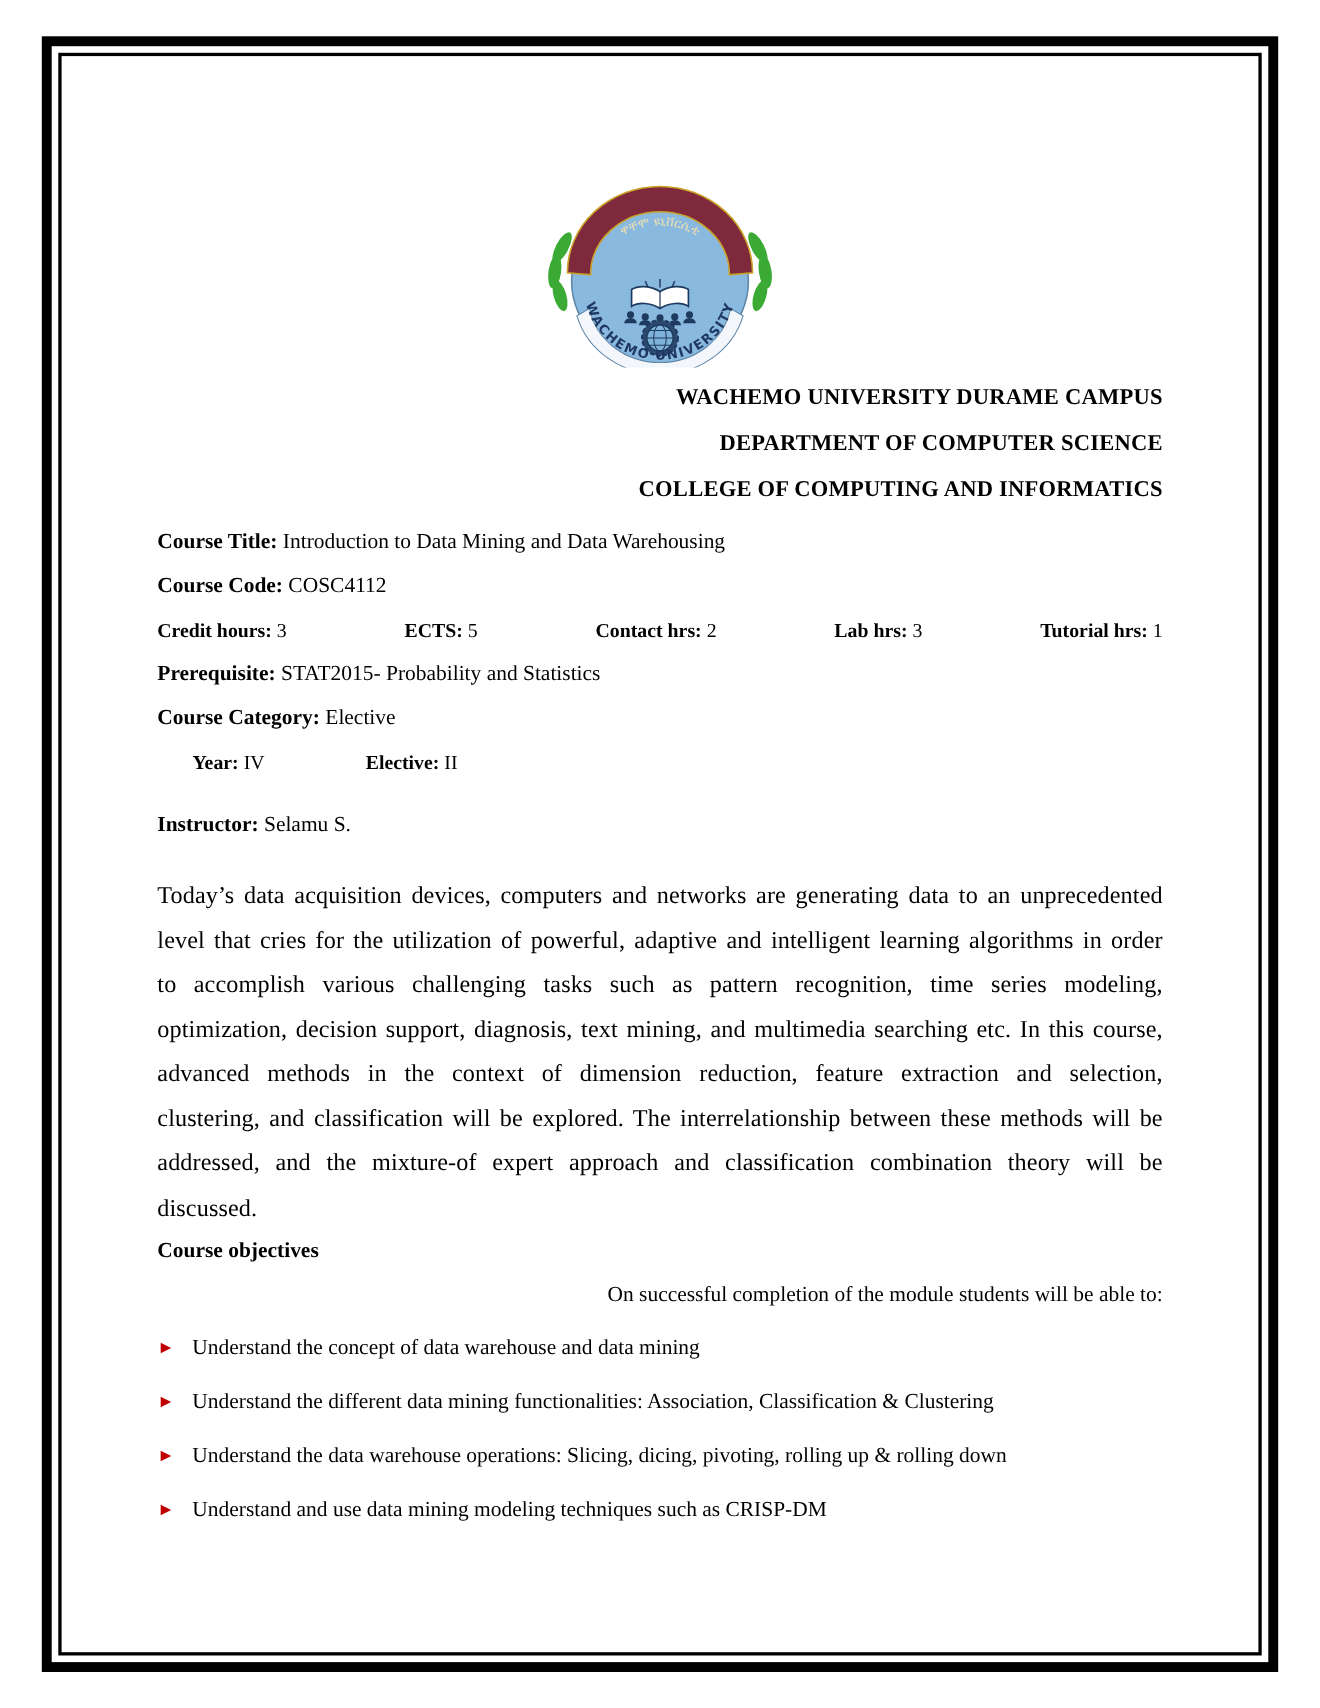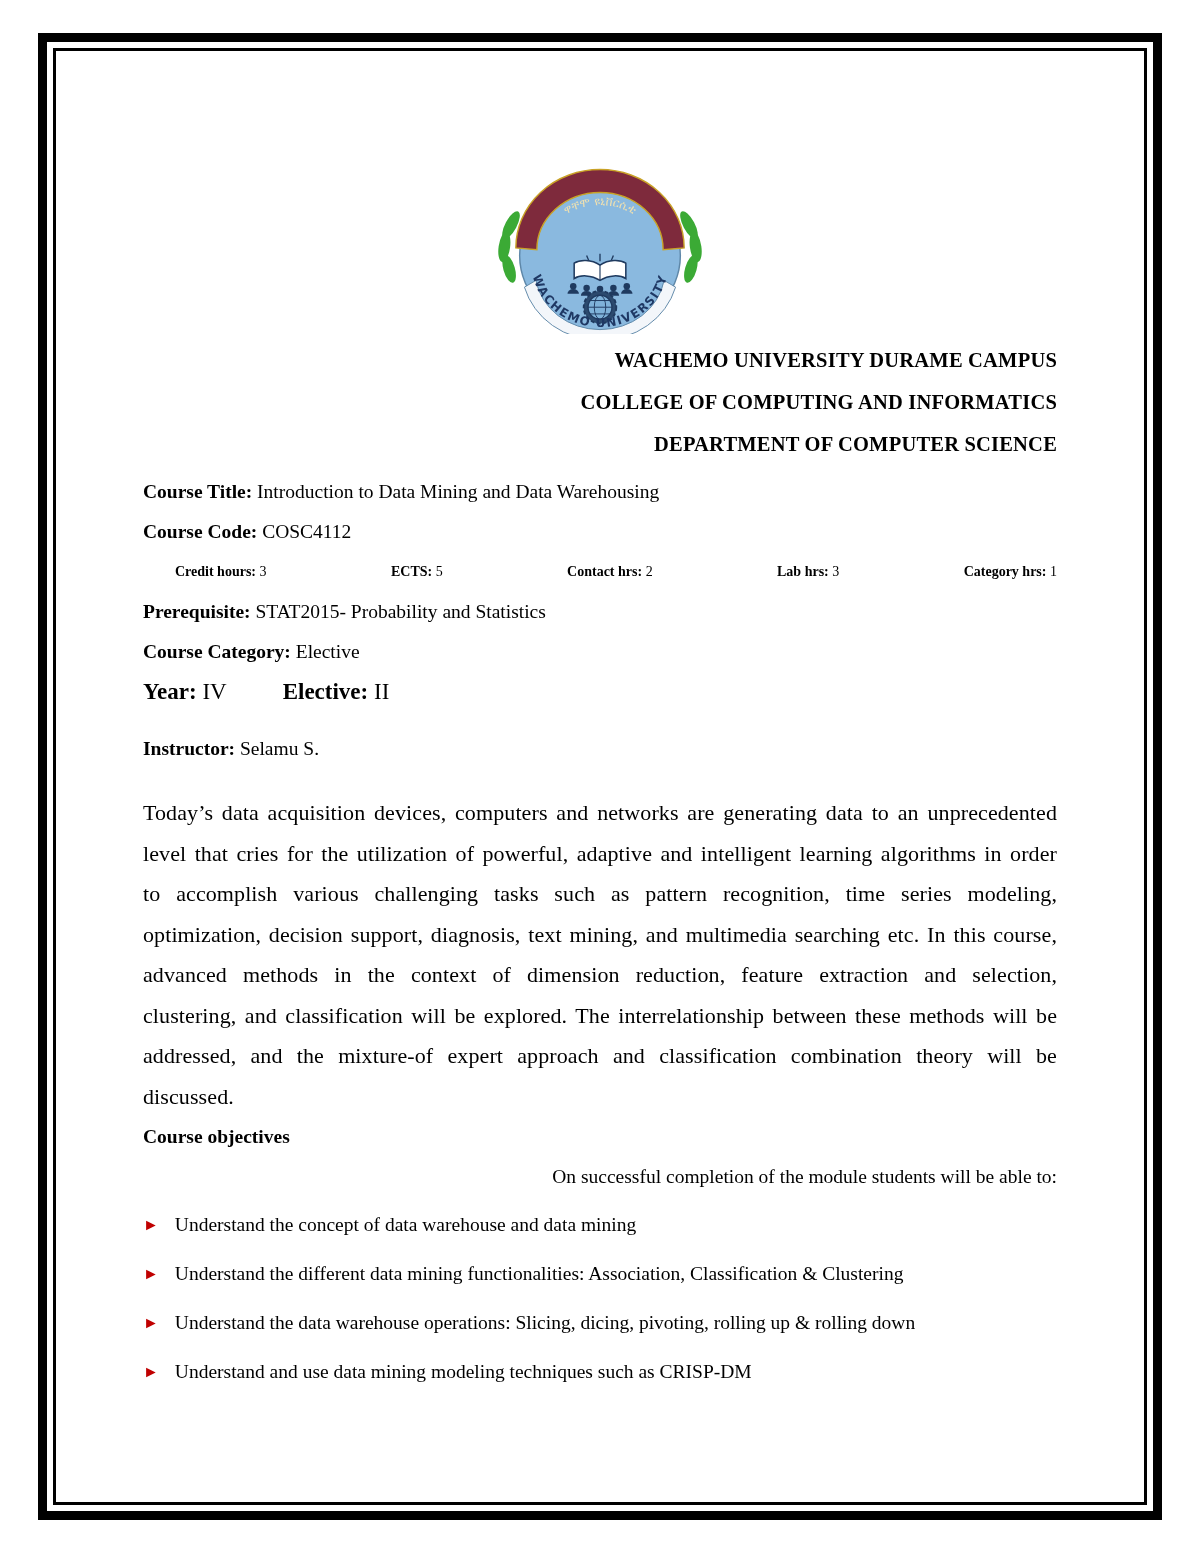--- a/index.html
+++ b/index.html
@@ -42,29 +42,29 @@
   }
   .detail {
     margin: 0;
     font-size: 19.5px;
     line-height: 40px;
   }
   .detail b { font-weight: bold; }
   .hours-row {
     display: flex;
     justify-content: space-between;
-    font-size: 14px;
-    line-height: 40px;
-    margin-left: 32px;
+    font-size: 18px;
+    line-height: 40px;
   }
   .year-row {
     display: flex;
-    gap: 56px;
-    font-size: 23px;
-    line-height: 40px;
+    gap: 92px;
+    font-size: 18px;
+    line-height: 40px;
+    margin-left: 32px;
   }
   .instructor { margin-top: 17px; }
   .section-heading {
     margin: 0;
     font-weight: bold;
     font-size: 19.5px;
     line-height: 40px;
   }
   .description-body {
     margin: 24px 0 0 0;
@@ -183,22 +183,22 @@
 
         <path id="arc-bottom" d="M44,120 A72,68 0 0 0 186,120" fill="none"></path>
         <text font-size="12.5" font-weight="bold" fill="#1f3864" letter-spacing="1.5" font-family="'DejaVu Sans', sans-serif">
           <textPath href="#arc-bottom" startOffset="50%" text-anchor="middle">WACHEMO UNIVERSITY</textPath>
         </text>
       </svg>
     </div>
 
     <div class="headings">
       <p class="heading">WACHEMO UNIVERSITY DURAME CAMPUS</p>
+      <p class="heading">DEPARTMENT OF COMPUTER SCIENCE</p>
       <p class="heading">COLLEGE OF COMPUTING AND INFORMATICS</p>
-      <p class="heading">DEPARTMENT OF COMPUTER SCIENCE</p>
     </div>
 
     <p class="detail">
       <b>Course Title:</b>
       <span>Introduction to Data Mining and Data Warehousing</span>
     </p>
     <p class="detail">
       <b>Course Code:</b>
       <span>COSC4112</span>
     </p>
@@ -213,21 +213,21 @@
       </span>
       <span>
         <b>Contact hrs:</b>
         <span>2</span>
       </span>
       <span>
         <b>Lab hrs:</b>
         <span>3</span>
       </span>
       <span>
-        <b>Category hrs:</b>
+        <b>Tutorial hrs:</b>
         <span>1</span>
       </span>
     </div>
     <p class="detail">
       <b>Prerequisite:</b>
       <span>STAT2015- Probability and Statistics</span>
     </p>
     <p class="detail">
       <b>Course Category:</b>
       <span>Elective</span>

